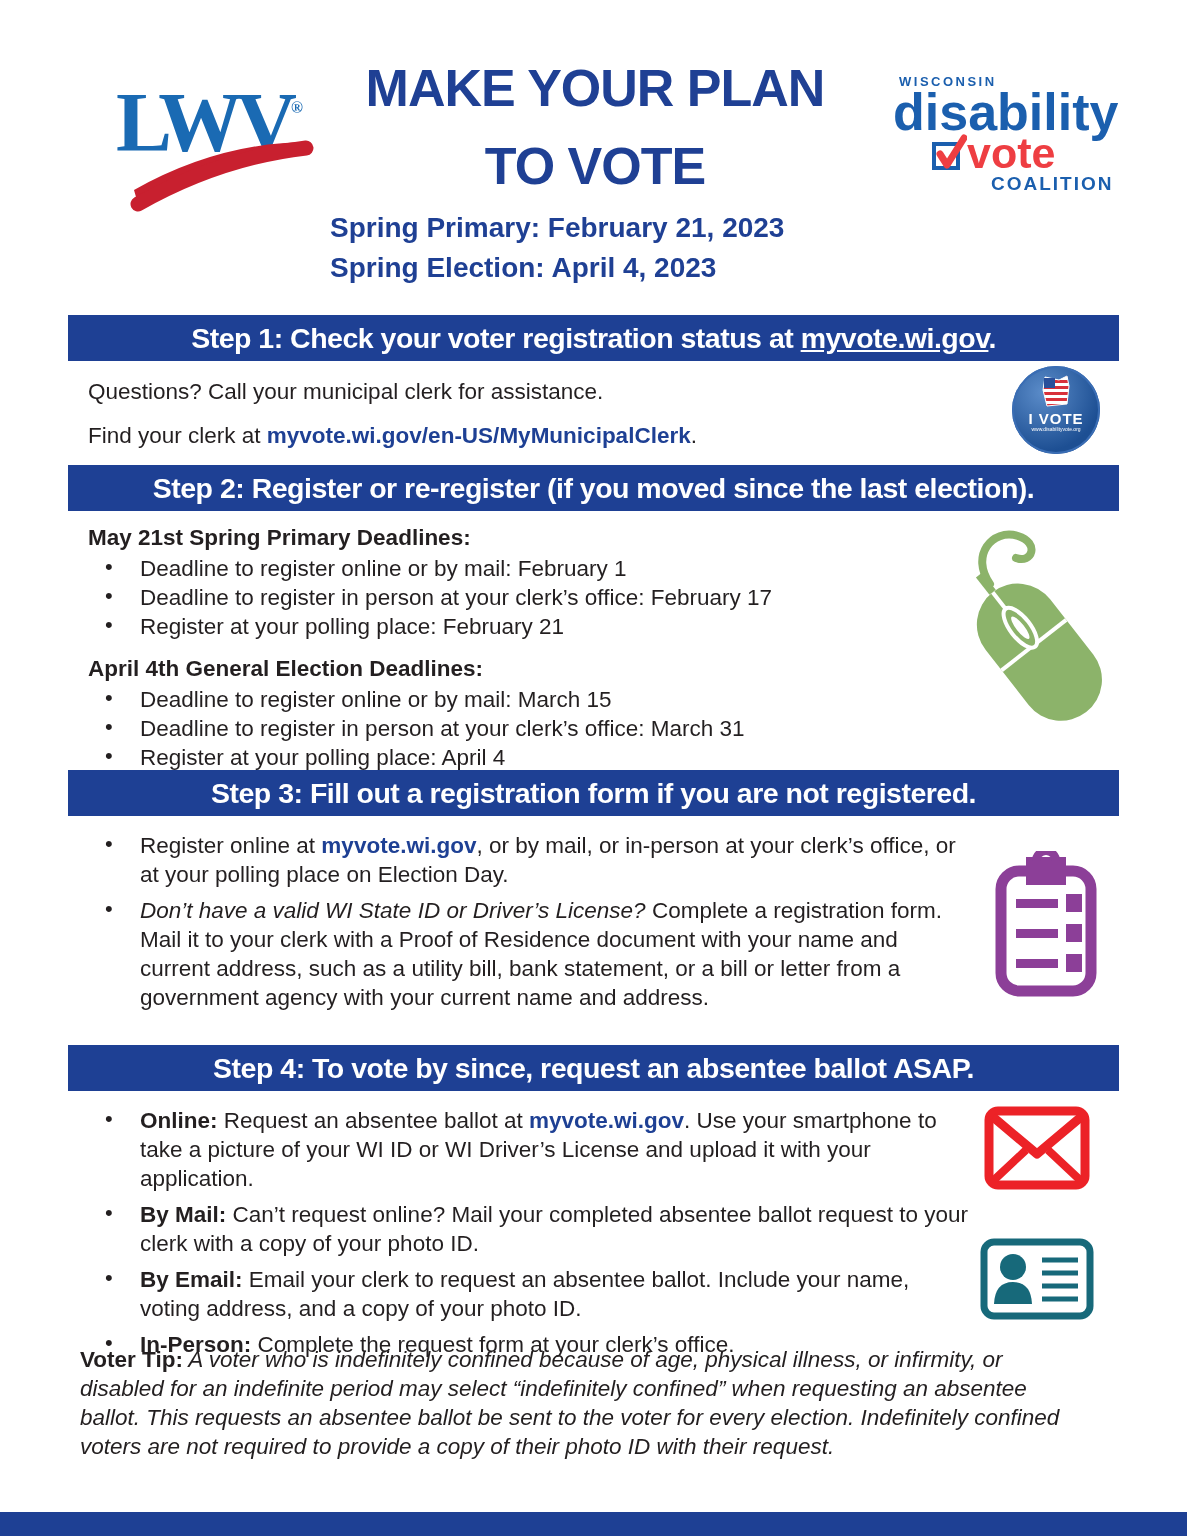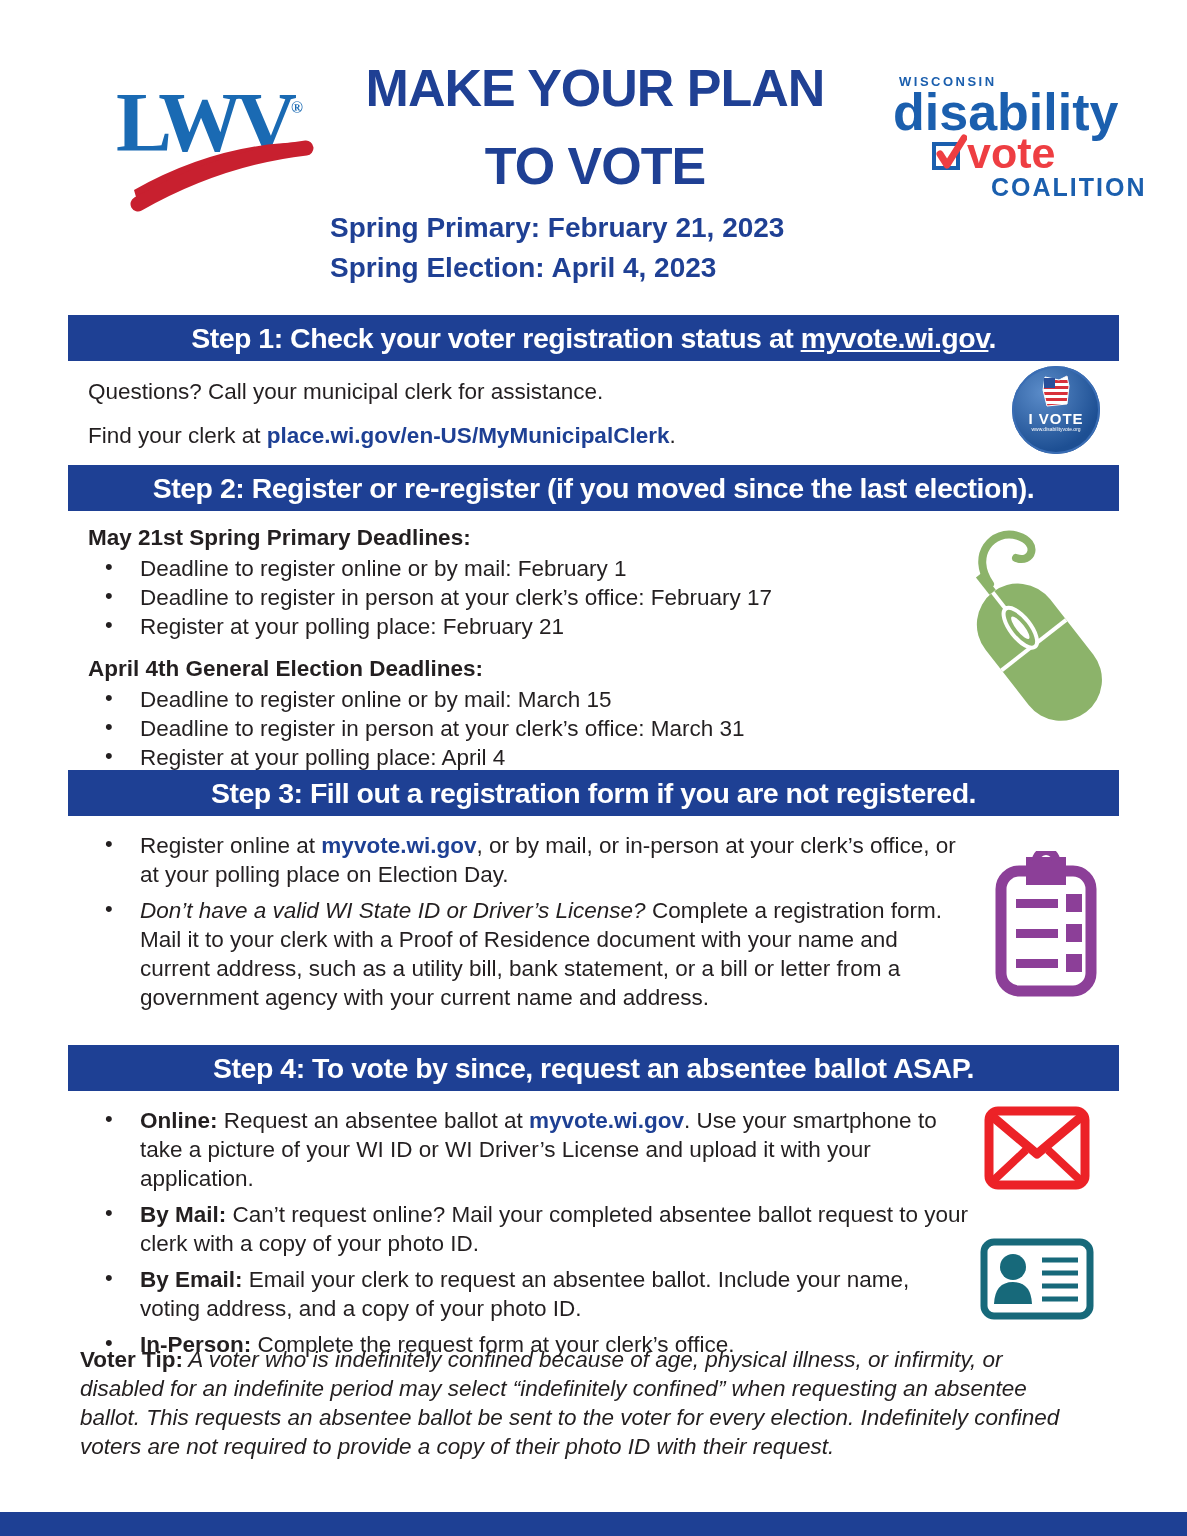--- a/index.html
+++ b/index.html
@@ -17,21 +17,21 @@
   .title-line{font-size:52px;font-weight:bold;color:#1f4094;line-height:56px;letter-spacing:-1px;}
   .title-line2{margin-top:22px;}
   .dates{position:absolute;left:330px;top:208px;}
   .date-line{font-size:28px;font-weight:bold;color:#1f4094;line-height:40px;}
 
   .coalition{position:absolute;left:893px;top:74px;width:220px;}
   .co-top{font-size:13px;font-weight:bold;color:#1b5fae;letter-spacing:2.5px;margin-left:6px;}
   .co-dis{font-size:52px;font-weight:bold;color:#1b5fae;letter-spacing:0px;line-height:46px;}
   .co-voterow{display:flex;align-items:center;margin-left:38px;margin-top:-4px;}
   .co-vote{font-size:43px;font-weight:bold;color:#ee3e42;line-height:44px;}
-  .co-bottom{font-size:25px;font-weight:bold;color:#1b5fae;letter-spacing:2px;margin-left:98px;margin-top:-2px;}
+  .co-bottom{font-size:19px;font-weight:bold;color:#1b5fae;letter-spacing:2px;margin-left:98px;margin-top:-2px;}
 
   
   .banner{position:absolute;left:68px;width:1051px;height:46px;background:#1e4094;color:#fff;
           font-weight:bold;font-size:28.5px;letter-spacing:-0.5px;text-align:center;line-height:46px;
           white-space:nowrap;}
   .banner .u{text-decoration:underline;}
 
   
   .body-text{font-size:22.5px;line-height:29px;color:#231f20;}
   .blue-link{color:#1e4094;font-weight:bold;text-decoration:none;}
@@ -88,21 +88,21 @@
         <path d="M9 20 L16 31 L33 4" fill="none" stroke="#ee3e42" stroke-width="7" stroke-linecap="round" stroke-linejoin="round"></path>
       </svg>
       <div class="co-vote">vote</div>
     </div>
     <div class="co-bottom">COALITION</div>
   </div>
 
   <div class="banner" style="top:315px;"><span>Step 1: Check your voter registration status at </span><span class="u">myvote.wi.gov</span><span>.</span></div>
 
   <div class="abs body-text" style="left:88px;top:377px;">Questions? Call your municipal clerk for assistance.</div>
-  <div class="abs body-text" style="left:88px;top:421px;"><span>Find your clerk at </span><span class="blue-link">place.wi.gov/en-US/MyMunicipalClerk</span><span>.</span></div>
+  <div class="abs body-text" style="left:88px;top:421px;"><span>Find your clerk at </span><span class="blue-link">myvote.wi.gov/en-US/MyMunicipalClerk</span><span>.</span></div>
 
   <div class="badge">
     <svg width="34" height="36" viewBox="0 0 34 36">
       <defs>
         <pattern id="stripes" width="6" height="6" patternUnits="userSpaceOnUse">
           <rect width="6" height="3" fill="#d8303a"></rect>
             <rect y="3" width="6" height="3" fill="#ffffff"></rect>
         </pattern>
       </defs>
       <path d="M6 3 L20 6 L28 2 L30 12 L28 30 L8 32 L4 16 Z" fill="url(#stripes)" stroke="#ffffff" stroke-width="1"></path>

